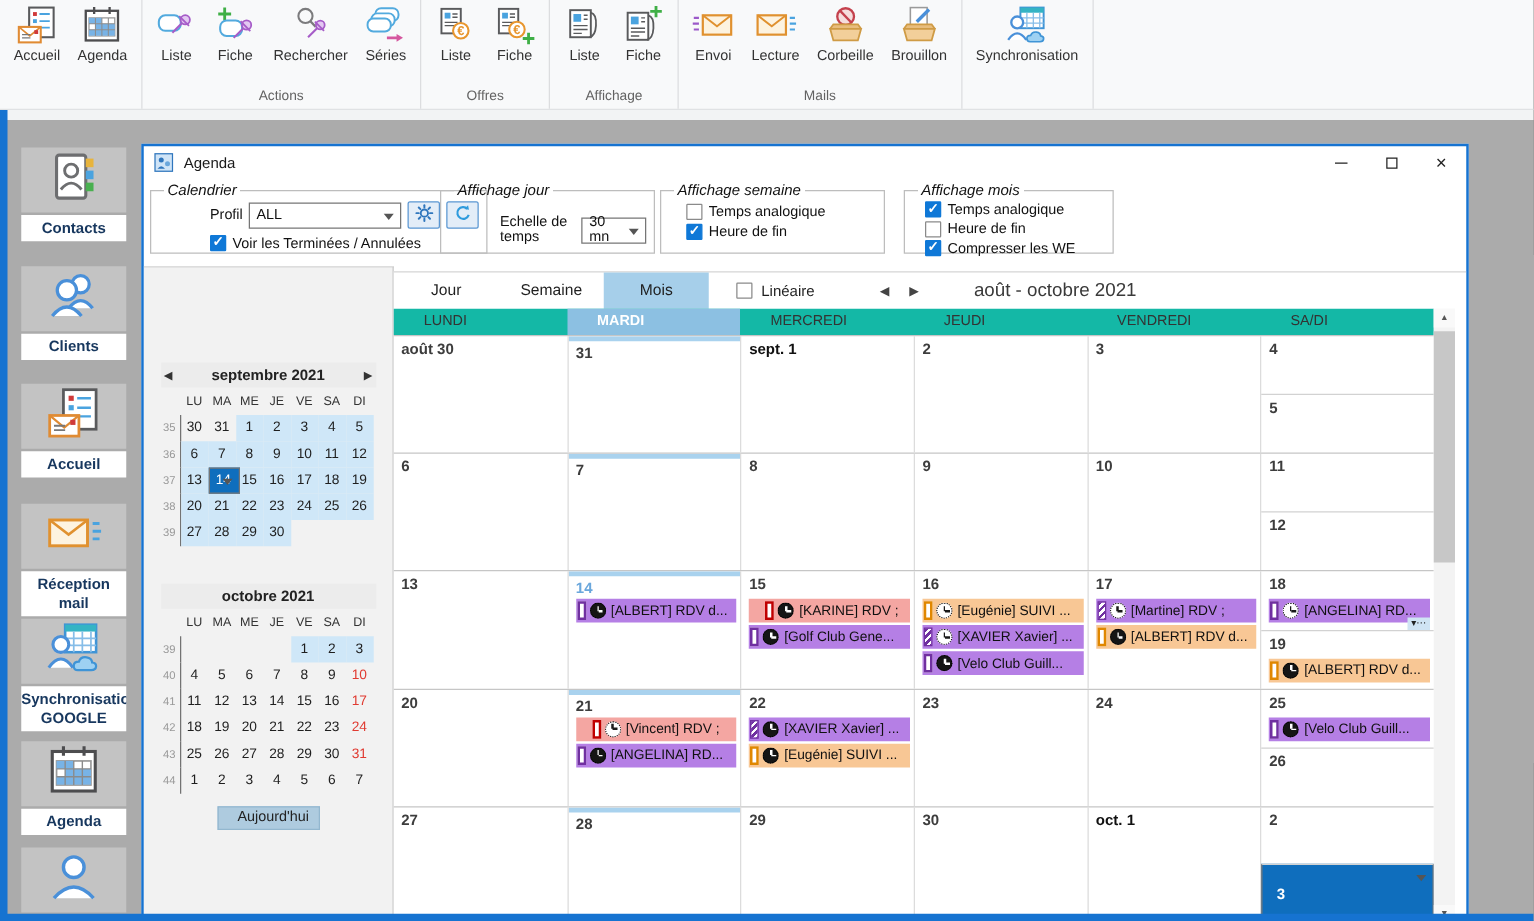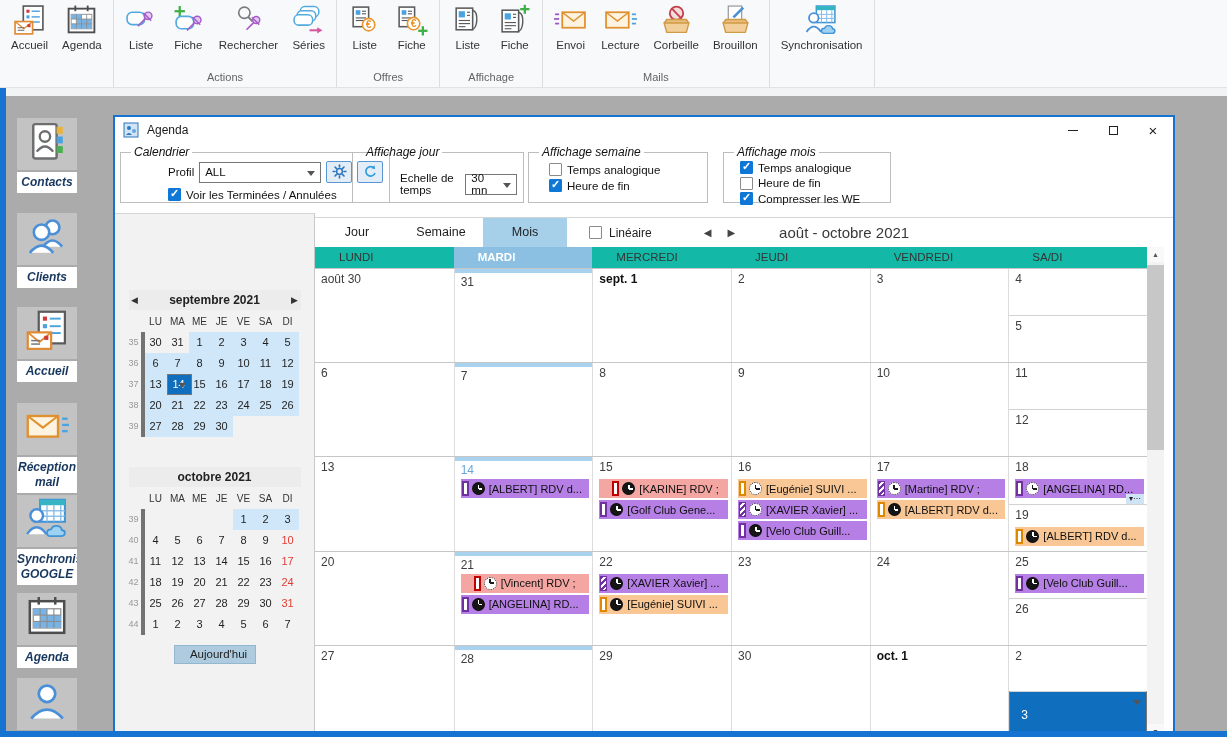--- a/index.html
+++ b/index.html
@@ -16,21 +16,21 @@
   .ricon svg { width:33px; height:33px; display:block; }
   .rlabel { font-size:11.5px; color:#333; margin-top:2px; white-space:nowrap; }
   .rglabel { text-align:center; font-size:11px; color:#636363; padding:5px 0 4px; min-height:20px; }
 
   
   .edge-left { position:absolute; left:0; top:88px; width:6px; bottom:0; background:#1673d1; z-index:6; }
   .edge-bottom { position:absolute; left:0; bottom:0; width:100%; height:6px; background:#1673d1; z-index:6; }
 
   
   .sidebar { position:absolute; left:6px; top:95px; width:107px; bottom:6px; z-index:2; }
-  .sbtn { position:absolute; width:60px; left:11px;font-style:italic; }
+  .sbtn { position:absolute; width:84px; left:11px; }
   .stile { height:52px; background:#c3c3c3; display:flex; align-items:center; justify-content:center; }
   .stile svg { width:44px; height:44px; }
   .slabel { background:#fff; color:#17375e; font-weight:bold; font-size:12px; text-align:center; line-height:1.25; padding:3px 0; margin-top:2px; overflow:hidden; }
 
   
   .window { position:absolute; left:113px; top:115px; width:1062px; height:626px; background:#fff; border:2px solid #1673d1; z-index:1; overflow:hidden; }
   .titlebar { height:26px; display:flex; align-items:center; padding-left:8px; }
   .titlebar .ticon svg { width:16px; height:16px; display:block; margin-right:8px; }
   .wtitle { font-size:12px; color:#1a1a1a; flex:1; }
   .wbtn { width:40px; height:24px; display:flex; align-items:center; justify-content:center; color:#222; }
@@ -62,21 +62,21 @@
   
   .leftpanel { position:absolute; left:0; top:96px; width:200px; bottom:0; background:#f2f2f2; border-top:1px solid #d5d5d5; border-right:1px solid #c8c8c8; }
   .minical { width:172px; margin:0 auto; }
   .mc-sep { margin-top:76px; }
   .mc-oct { margin-top:30px; }
   .mc-title { height:20px; background:#ececec; display:flex; align-items:center; justify-content:center; font-weight:bold; font-size:12px; color:#222; position:relative; }
   .mc-arrow { position:absolute; top:0; font-size:9px; color:#333; width:16px; text-align:center; line-height:20px; font-weight:normal; }
   .mc-arrow.prev { left:-2px; } .mc-arrow.next { right:-2px; }
   .mc-grid { display:grid; grid-template-columns:16px repeat(7,22px); }
   .mc-h { font-size:10px; color:#333; text-align:center; height:22px; line-height:24px; }
-  .mc-wn { font-size:9px; color:#999; text-align:right; padding-right:3px; border-right:4px solid #737373; height:21px; line-height:21px; }
+  .mc-wn { font-size:9px; color:#999; text-align:right; padding-right:3px; border-right:1px solid #737373; height:21px; line-height:21px; }
   .mc-day { font-size:11px; color:#1f1f1f; text-align:center; height:21px; line-height:21px; }
   .mc-day.hl { background:#cfe7f8; }
   .mc-day.sel { background:#0f6ebd; color:#fff; }
   .mc-day.red { color:#e03b32; }
   .todaybtn { display:block; margin:10px auto 0; width:82px; height:19px; background:#aecbdf; border:1px solid #93b7cf; font-size:11.5px; color:#222; text-align:center; line-height:17px;padding-left:8px; }
 
   
   .maincal { position:absolute; left:200px; top:100px; right:0; bottom:0; border-top:1px solid #d5d5d5; background:#fff; }
   .tabrow { position:absolute; left:0; right:0; top:0; height:29px; display:flex; align-items:center; }
   .tab { width:84px; text-align:center; font-size:12.5px; height:29px; line-height:29px; color:#1f1f1f; }
@@ -86,21 +86,21 @@
   .rangetitle { margin-left:44px; font-size:15px; color:#3a3a3a; }
   .dayhdr { position:absolute; top:29px; left:0; right:26px; height:21px; background:#14b8a6; display:grid; grid-template-columns:repeat(6,1fr); }
   .dh { font-size:11.5px; color:#333; line-height:21px; padding-left:24px; overflow:hidden; white-space:nowrap; }
   .dh.selected { background:#8cc0e2; color:#fff; font-weight:bold; }
   .grid { position:absolute; top:50px; bottom:0; left:0; right:26px; display:flex; flex-direction:column; }
   .crow { flex:1; display:grid; grid-template-columns:repeat(6,1fr); border-top:1px solid #c6c6c6; min-height:0; }
   .ccell { border-left:1px solid #dcdcdc; position:relative; overflow:hidden; }
   .ccell:first-child { border-left:none; }
   .ccell.mardi::before { content:""; position:absolute; top:0; left:0; right:0; height:4px; background:#a9d2ee; }
   .ccell.mardi .dnum { padding-top:6px; }
-  .dnum { display:block; font-size:12px; color:#3d3d3d; padding:3px 0 1px 6px; height:20px; }
+  .dnum { display:block; font-size:12px; color:#3d3d3d; padding:3px 0 1px 6px; height:20px;font-weight:bold; }
   .dnum.bold { font-weight:bold; color:#111; }
   .dnum.today { color:#6aa7dc; }
   .wcol { display:flex; flex-direction:column; border-left:1px solid #dcdcdc; min-height:0; }
   .wcell { flex:1; position:relative; overflow:hidden; }
   .wcell + .wcell { border-top:1px solid #d2d2d2; }
   .wcell.sel { background:#0f6ebd; }
   .wcell.sel .dnum { color:#fff; }
   .event { height:19px; margin:2px 3px 0 6px; display:flex; align-items:center; font-size:11px; color:#101010; overflow:hidden; white-space:nowrap; padding-right:2px; }
   .ev-purple { background:#b57fe5; }
   .ev-pink { background:#f4a6a2;padding-left:12px; }

